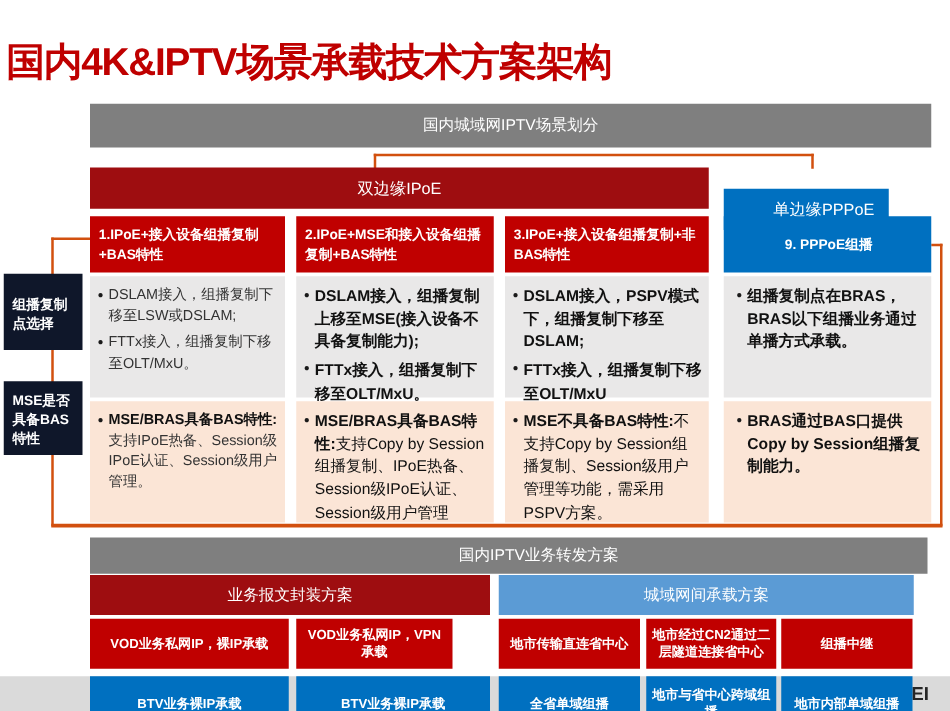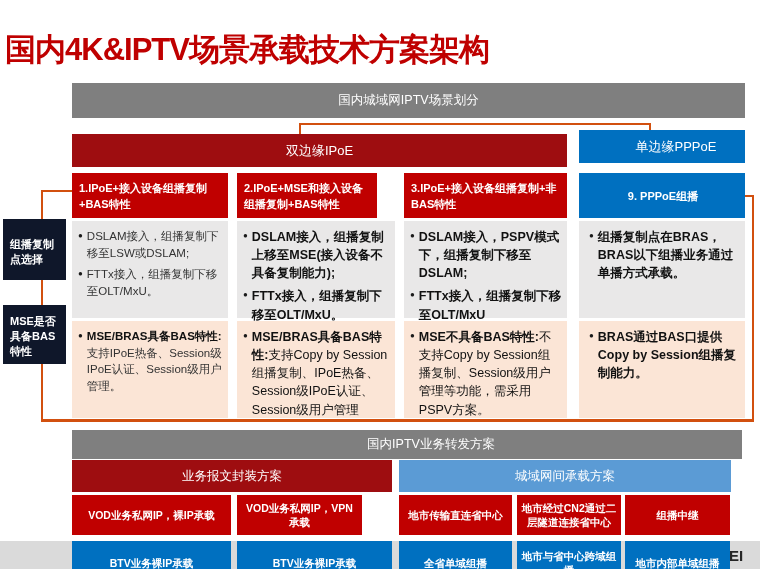--- a/index.html
+++ b/index.html
@@ -44,34 +44,34 @@
     <span>国内城域网IPTV场景划分</span>
   </div>
 
   <div class="line" style="left:299px;top:100px;width:352px;height:2px;"></div>
   <div class="line" style="left:299px;top:100px;width:2px;height:12px;"></div>
   <div class="line" style="left:649px;top:100px;width:2px;height:12px;"></div>
 
   <div class="abs bar darkred" style="left:72px;top:111px;width:495px;height:33px;font-size:13px;">
     <span>双边缘IPoE</span>
   </div>
-  <div class="abs bar blue" style="left:579px;top:107px;width:166px;height:33px;font-size:13px;padding-left:28px;">
+  <div class="abs bar blue" style="left:579px;top:128px;width:132px;height:33px;font-size:13px;padding-left:28px;">
     <span>单边缘PPPoE</span>
   </div>
 
   <div class="line" style="left:41px;top:167px;width:31px;height:2px;"></div>
   <div class="line" style="left:41px;top:167px;width:2px;height:231px;"></div>
   <div class="line" style="left:41px;top:396px;width:713px;height:3px;"></div>
   <div class="line" style="left:752px;top:172px;width:2px;height:226px;"></div>
   <div class="line" style="left:745px;top:172px;width:9px;height:2px;"></div>
 
   <div class="colhead" style="left:72px;top:150px;width:156px;height:45px;">
     <span>1.IPoE+接入设备组播复制+BAS特性</span>
   </div>
-  <div class="colhead" style="left:237px;top:150px;width:140px;height:45px;">
+  <div class="colhead" style="left:237px;top:150px;width:158px;height:45px;">
     <span>2.IPoE+MSE和接入设备组播复制+BAS特性</span>
   </div>
   <div class="colhead" style="left:404px;top:150px;width:163px;height:45px;">
     <span>3.IPoE+接入设备组播复制+非BAS特性</span>
   </div>
   <div class="colhead blue" style="left:579px;top:150px;width:166px;height:45px;">
     <span>9. PPPoE组播</span>
   </div>
 
   <div class="cell graycell" style="left:72px;top:198px;width:156px;height:97px;">

